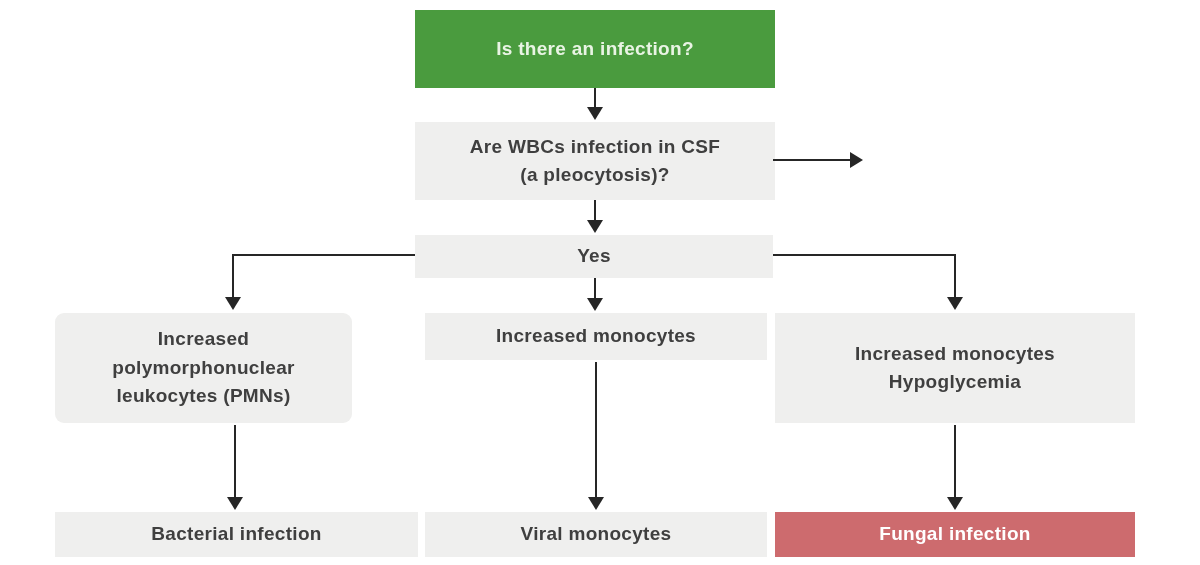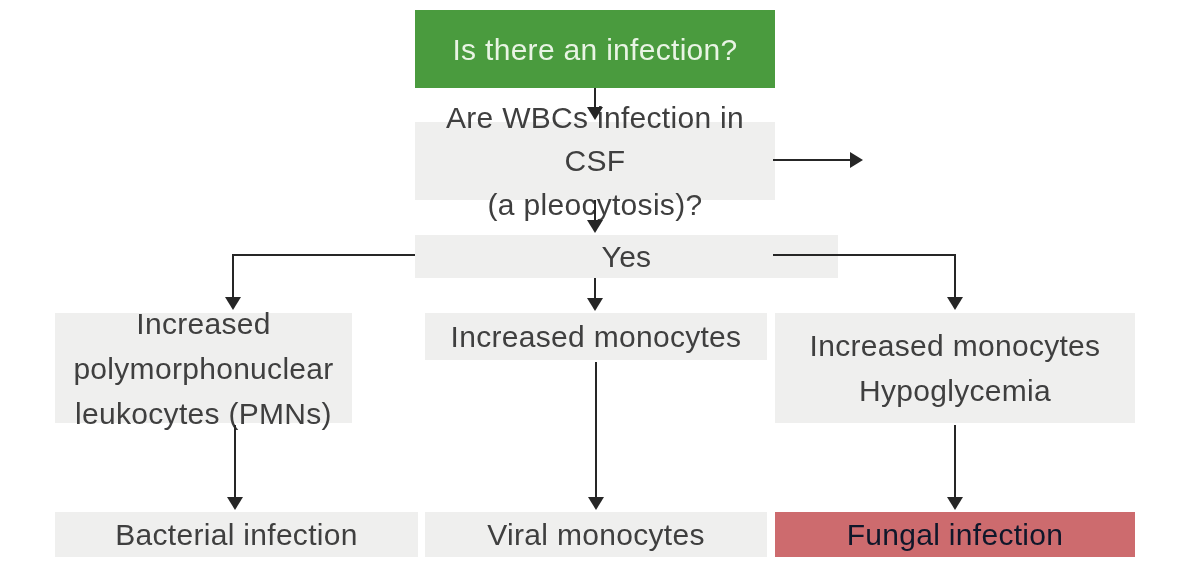--- a/index.html
+++ b/index.html
@@ -17,46 +17,47 @@
   }
   .box {
     position: absolute;
     display: flex;
     flex-direction: column;
     align-items: center;
     justify-content: center;
     text-align: center;
     background: #efefee;
     color: #3f3f3f;
-    font-size: 30px;
+    font-size: 19px;
     line-height: 1.5;
     letter-spacing: 0.3px;
+    font-weight: bold;
   }
   .box.green { background: #4a9b3e; color: #e9f4e4; }
-  .box.red   { background: #cd6b6e; color: #0f172a; }
+  .box.red   { background: #cd6b6e; color: #ffffff; }
   .line-v { position: absolute; width: 2px;  background: #262626; }
   .line-h { position: absolute; height: 2px; background: #262626; }
   .ah-down {
     position: absolute; width: 0; height: 0;
     border-left: 8px solid transparent;
     border-right: 8px solid transparent;
     border-top: 13px solid #262626;
   }
   .ah-right {
     position: absolute; width: 0; height: 0;
     border-top: 8px solid transparent;
     border-bottom: 8px solid transparent;
     border-left: 13px solid #262626;
   }
   
   #n-root   { left: 415px; top: 10px;  width: 360px; height: 78px; }
   #n-wbc    { left: 415px; top: 122px; width: 360px; height: 78px; line-height: 1.45; }
   #n-no     { left: 865px; top: 137px; width: 182px; height: 46px; }
-  #n-yes    { left: 415px; top: 235px; width: 423px; height: 43px; }
-  #n-pmn    { left: 55px;  top: 313px; width: 297px; height: 110px; }
+  #n-yes    { left: 415px; top: 235px; width: 358px; height: 43px; }
+  #n-pmn    { left: 55px;  top: 313px; width: 297px; height: 110px; border-radius: 9px; }
   #n-mono   { left: 425px; top: 313px; width: 342px; height: 47px; }
   #n-fsigns { left: 775px; top: 313px; width: 360px; height: 110px; }
   #n-bact   { left: 55px;  top: 512px; width: 363px; height: 45px; }
   #n-viral  { left: 425px; top: 512px; width: 342px; height: 45px; }
   #n-fungal { left: 775px; top: 512px; width: 360px; height: 45px; }
   
   #c1-line  { left: 594px; top: 88px;  height: 22px; }
   #c1-head  { left: 587px; top: 107px; }
   #c2-line  { left: 773px; top: 159px; width: 80px; }
   #c2-head  { left: 850px; top: 152px; }

